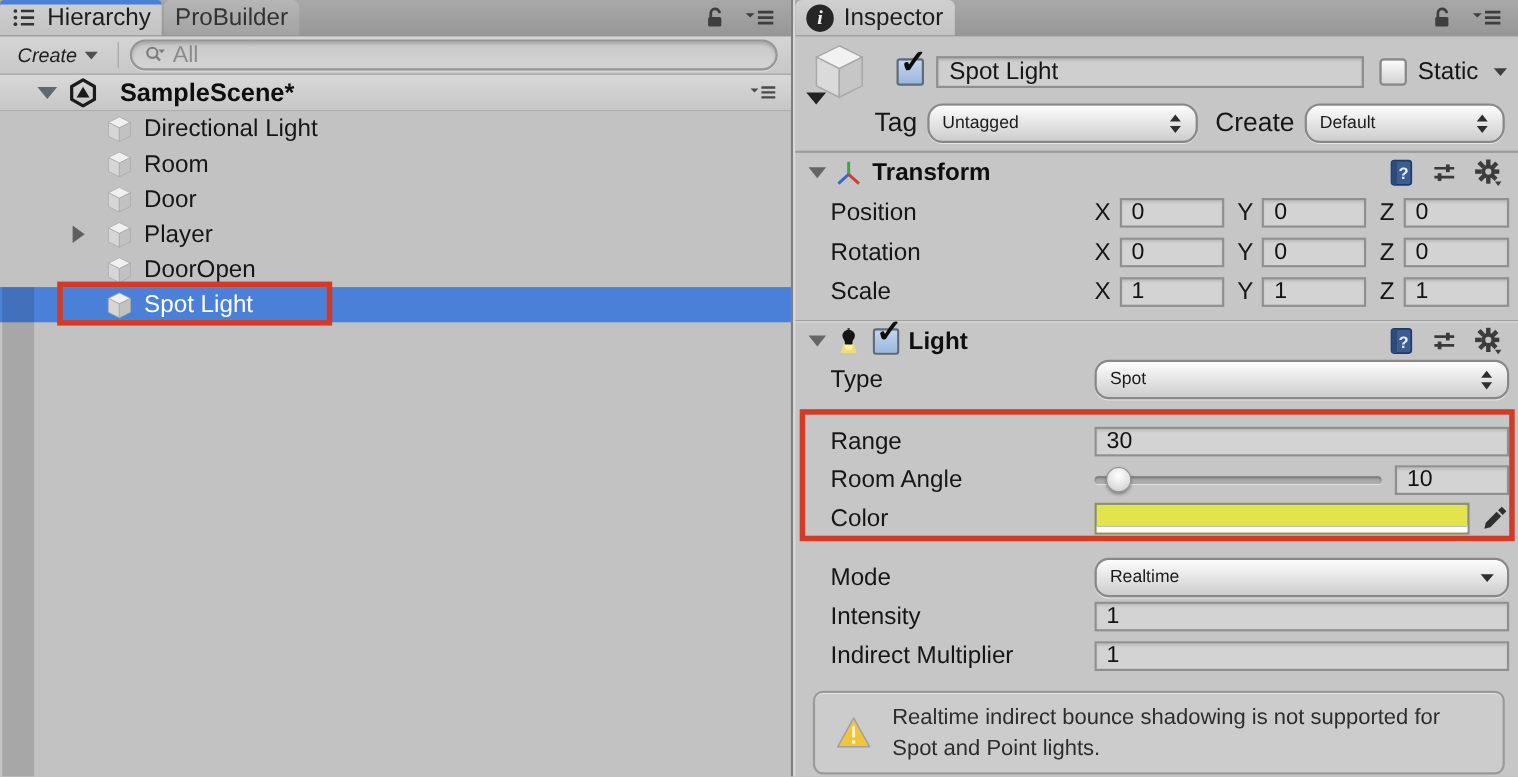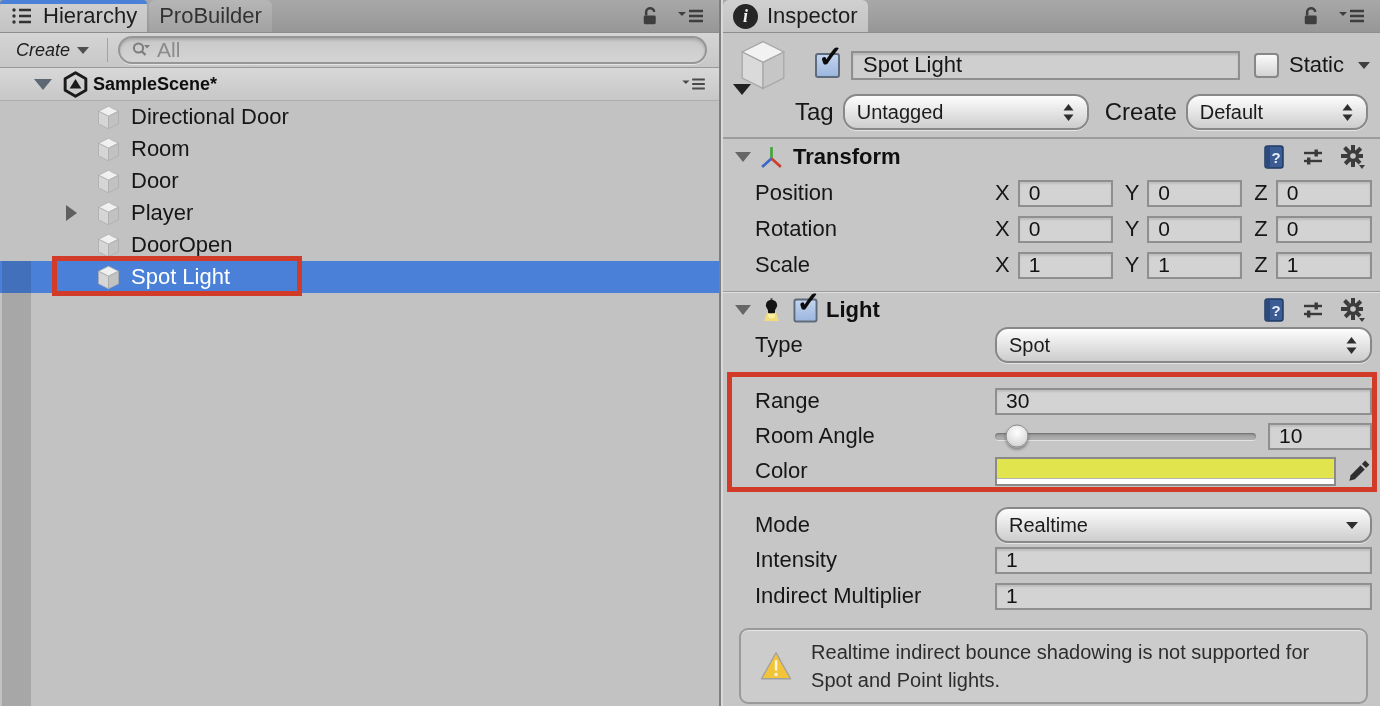--- a/index.html
+++ b/index.html
@@ -54,21 +54,21 @@
   }
   .search-text { font-size:21px; color:#8b8b8b; }
 
   .scene-row {
     height:33px; background:linear-gradient(#d8d8d8,#c7c7c7);
     border-bottom:1px solid #aeaeae;
     display:flex; align-items:center; padding:0 12px 0 34px;
   }
   .foldout-down { width:0; height:0; border-left:9px solid transparent; border-right:9px solid transparent; border-top:11px solid #5d6874; }
   .scene-row .foldout-down { margin-right:10px; }
-  .scene-label { font-weight:bold; font-size:18px; color:#0e0e0e; margin-left:4px; flex:1; }
+  .scene-label { font-weight:bold; font-size:23px; color:#0e0e0e; margin-left:20px; flex:1; }
 
   .tree { position:relative; }
   .tree-row {
     height:32px; display:flex; align-items:center;
     padding-left:96px; position:relative; font-size:22px; color:#161616;
   }
   .tree-row .row-arrow {
     position:absolute; left:66px; top:8px; width:0; height:0;
     border-top:8px solid transparent; border-bottom:8px solid transparent;
     border-left:11px solid #5f5f5f;
@@ -113,21 +113,21 @@
     width:25px; height:25px; border:2px solid #878787; border-radius:4px;
     background:linear-gradient(#fbfbfb,#d3d3d3); flex:0 0 auto;
   }
   .static-label { font-size:22px; color:#161616; margin:0 14px 0 10px; }
   .header-row2 { display:flex; align-items:center; margin-top:8px; height:30px; padding-left:62px; }
   .mini-label { font-size:24px; color:#161616; }
   .dropdown {
     height:29px; border-radius:14px; border:2px solid #888;
     background:linear-gradient(#fdfdfd,#cdcdcd);
     box-shadow:0 1px 0 rgba(255,255,255,.55);
-    display:flex; align-items:center; padding:16px 12px; font-size:20px; color:#1b1b1b;
+    display:flex; align-items:center; padding:16px 12px; font-size:16px; color:#1b1b1b;
   }
   .dd-tag { width:246px; margin-left:9px; }
   .label-layer { margin-left:16px; }
   .dd-layer { flex:1; margin-left:9px; margin-right:2px;gap:24px; }
   .dd-end { margin-left:auto; display:flex; align-items:center; }
 
   .component { border-bottom:1px solid #9b9b9b; box-shadow:0 1px 0 rgba(255,255,255,.45); padding-bottom:8px; }
   .comp-header { height:36px; display:flex; align-items:center; padding:0 12px; }
   .comp-header .foldout-down { border-left-width:8px; border-right-width:8px; border-top-width:10px; border-top-color:#666; margin-right:8px; }
   .comp-icon { width:25px; height:25px; margin-right:9px; flex:0 0 auto; }
@@ -259,21 +259,21 @@
       </span>
     </div>
 
     <div class="tree">
       <div class="tree-row">
         <svg class="cube-icon" viewBox="0 0 20 20">
           <polygon points="10,1 18,5 10,9 2,5" fill="#f0f0f0" stroke="#ababab" stroke-width=".6"></polygon>
           <polygon points="2,5 10,9 10,19 2,15" fill="#d6d6d6" stroke="#ababab" stroke-width=".6"></polygon>
           <polygon points="18,5 10,9 10,19 18,15" fill="#c2c2c2" stroke="#ababab" stroke-width=".6"></polygon>
         </svg>
-        <span>Directional Door</span>
+        <span>Directional Light</span>
       </div>
       <div class="tree-row">
         <svg class="cube-icon" viewBox="0 0 20 20">
           <polygon points="10,1 18,5 10,9 2,5" fill="#f0f0f0" stroke="#ababab" stroke-width=".6"></polygon>
           <polygon points="2,5 10,9 10,19 2,15" fill="#d6d6d6" stroke="#ababab" stroke-width=".6"></polygon>
           <polygon points="18,5 10,9 10,19 18,15" fill="#c2c2c2" stroke="#ababab" stroke-width=".6"></polygon>
         </svg>
         <span>Room</span>
       </div>
       <div class="tree-row">

